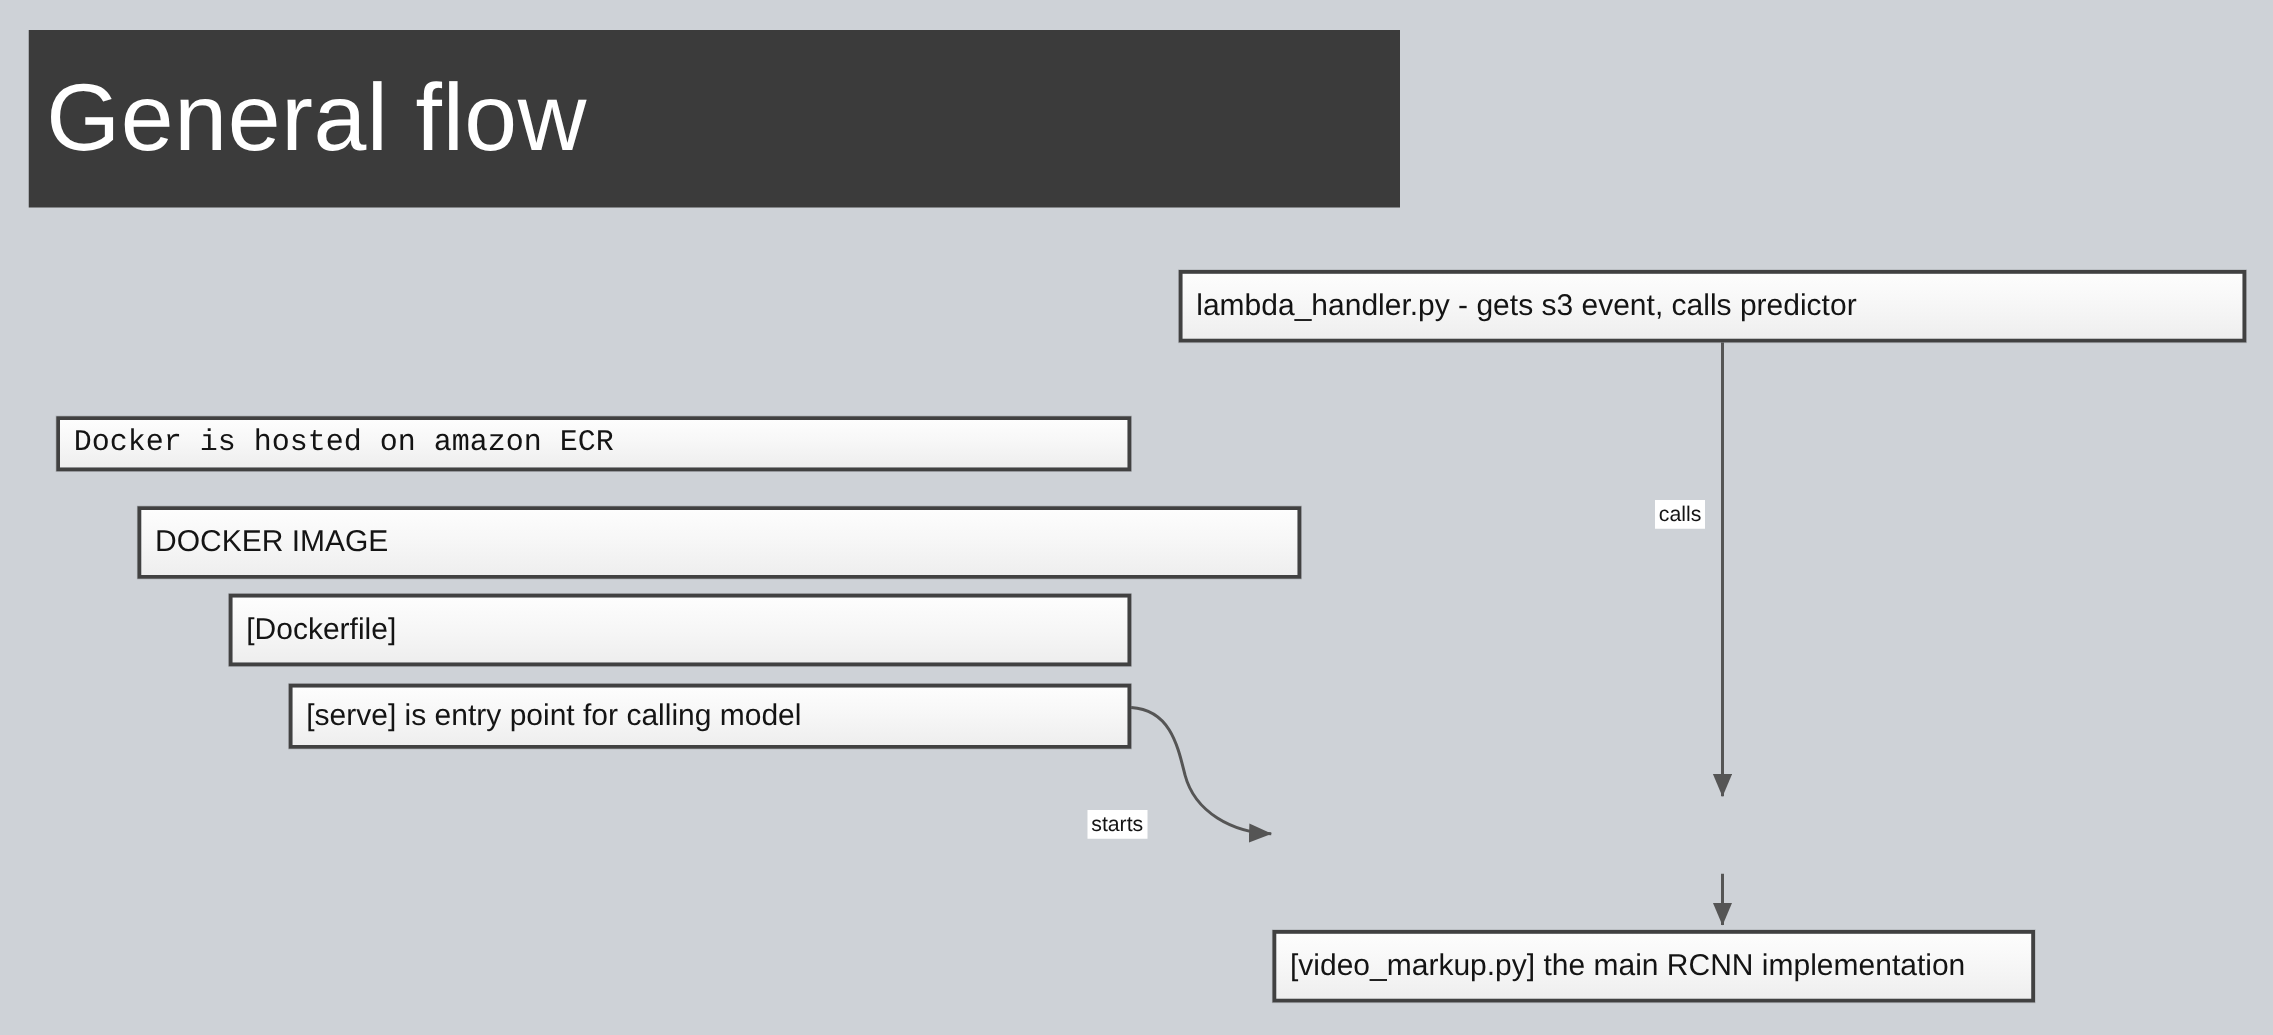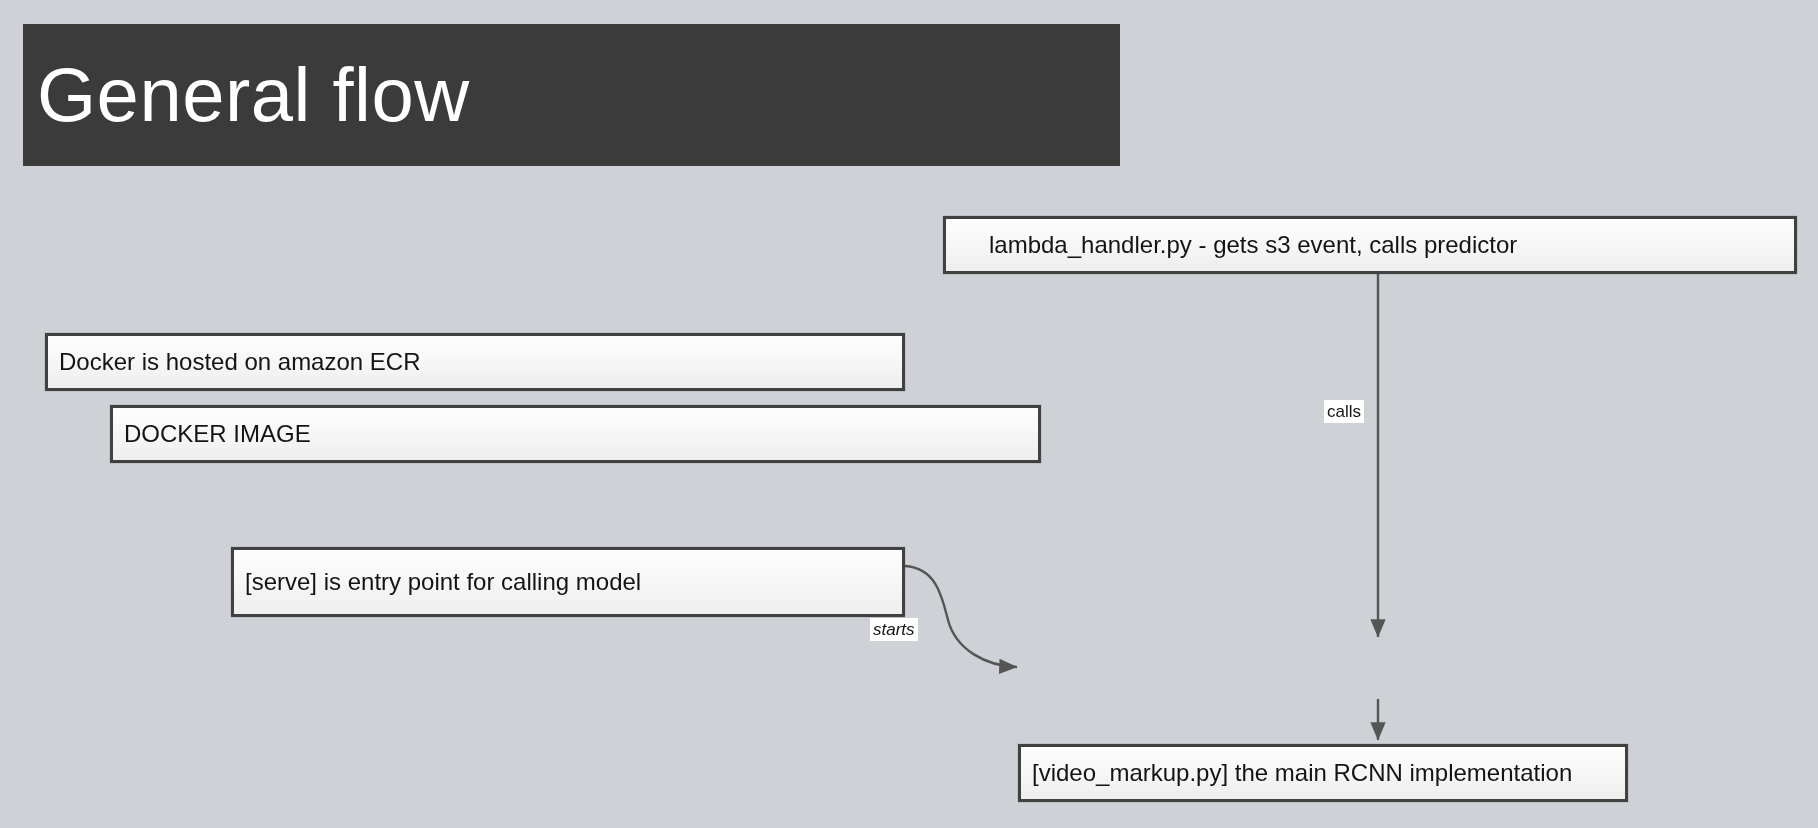--- a/index.html
+++ b/index.html
@@ -54,27 +54,27 @@
   }
   .node .label {
     font-size: 24px;
     color: #141414;
     padding-left: 11px;
     white-space: nowrap;
     line-height: 1.1;
   }
 
   
-  #node-ecr        { left: 45px;  top: 333px; width: 860px; height: 58px; }
+  #node-ecr        { left: 45px;  top: 333px; width: 860px; height: 44px; font-family: Liberation Mono, monospace; }
   #node-image      { left: 110px; top: 405px; width: 931px; height: 58px; }
   #node-dockerfile { left: 183px; top: 475px; width: 722px; height: 58px; }
-  #node-serve      { left: 231px; top: 547px; width: 674px; height: 70px; text-align: right; }
+  #node-serve      { left: 231px; top: 547px; width: 674px; height: 52px; text-align: right; }
 
   
-  #node-lambda     { left: 943px;  top: 216px; width: 854px; height: 58px; padding-left: 32px; }
+  #node-lambda     { left: 943px;  top: 216px; width: 854px; height: 58px; }
   #node-predictor  { left: 1022px; top: 641px; width: 700px; height: 58px; }
   #node-video      { left: 1018px; top: 744px; width: 610px; height: 58px; }
 
   
   #connectors {
     position: absolute;
     left: 0;
     top: 0;
     width: 1818px;
     height: 828px;
@@ -85,21 +85,21 @@
   .edge-label {
     position: absolute;
     background: #ffffff;
     color: #141414;
     font-size: 17px;
     line-height: 1.25;
     padding: 1px 3px;
     white-space: nowrap;
   }
   #label-calls  { left: 1324px; top: 400px; }
-  #label-starts { left: 870px;  top: 618px; font-style: italic; }
+  #label-starts { left: 870px;  top: 648px; }
 </style>
 </head>
 <body>
 
 <div id="slide">
 
   <div class="title-banner">
     <div class="title-text">General flow</div>
   </div>
 
@@ -118,20 +118,23 @@
   </svg>
 
   <div class="node" id="node-ecr">
     <span class="label">Docker is hosted on amazon ECR</span>
   </div>
 
   <div class="node" id="node-image">
     <span class="label">DOCKER IMAGE</span>
   </div>
 
+  <div class="node" id="node-dockerfile">
+    <span class="label">[Dockerfile]</span>
+  </div>
 
   <div class="node" id="node-serve">
     <span class="label">[serve] is entry point for calling model</span>
   </div>
 
   <div class="node" id="node-lambda">
     <span class="label">lambda_handler.py  -  gets s3 event, calls predictor</span>
   </div>
 
 

